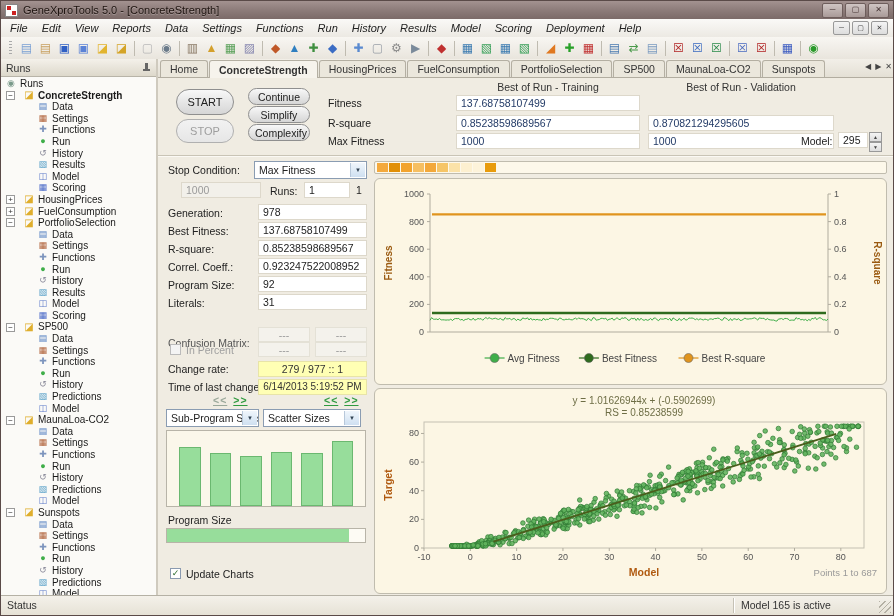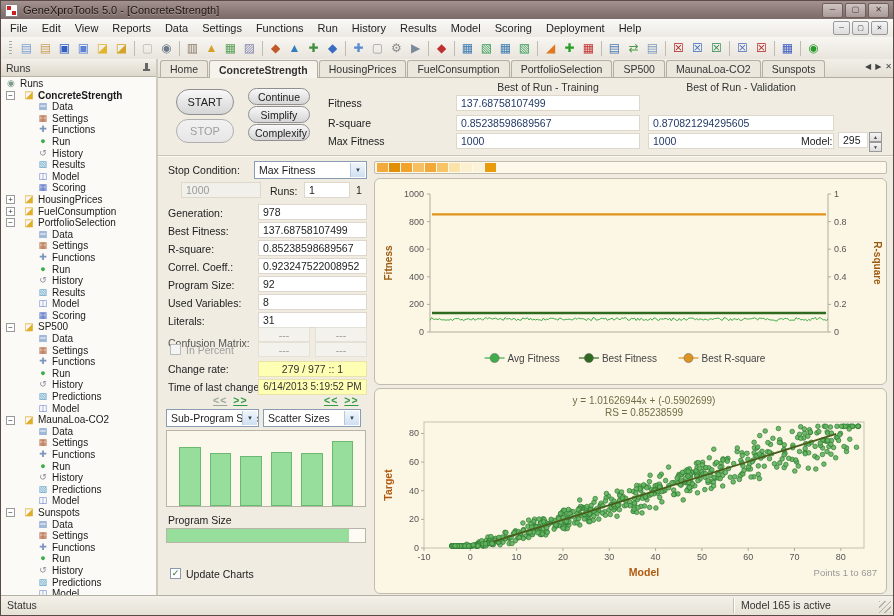--- a/index.html
+++ b/index.html
@@ -13,21 +13,21 @@
   .app-icon{width:11px;height:11px;margin-right:5px;position:relative;background:#fff;border:1px solid #888;}
   .app-icon::before{content:"";position:absolute;left:1px;top:1px;width:4px;height:4px;background:#cc2222;}
   .app-icon::after{content:"";position:absolute;right:1px;bottom:1px;width:4px;height:4px;background:#cc2222;}
   .title-text{font-size:11px;color:#1e1410;text-shadow:0 1px 0 rgba(255,255,255,.25);}
   .winbtns{margin-left:auto;display:flex;gap:2px;}
   .winbtn{width:19px;height:13px;font-size:8px;line-height:12px;text-align:center;color:#433;
     background:linear-gradient(#cfc5c3,#a99a98);border:1px solid #6e5e5c;border-radius:2px;}
   
   .menubar{position:absolute;left:0;top:18px;right:0;height:18px;background:linear-gradient(#faf9f7,#ece9e3);
     border-bottom:1px solid #d5d1c7;display:flex;align-items:center;padding:0 2px;}
-  .menu-item{padding:2px 7px;cursor:default;}
+  .menu-item{padding:2px 7px;cursor:default;font-style:italic;}
   .mdibtns{margin-left:auto;display:flex;gap:2px;padding-right:3px;}
   .mdibtn{width:15px;height:12px;font-size:7px;line-height:11px;text-align:center;color:#444;
     background:linear-gradient(#f4f4f4,#ddd);border:1px solid #999;border-radius:2px;}
   
   .toolbar{position:absolute;left:0;top:36px;right:0;height:22px;background:linear-gradient(#f8f6f2,#e9e5dd);
     border-bottom:1px solid #c9c5b9;display:flex;align-items:center;padding-left:8px;}
   .toolbar::before{content:"";width:3px;height:14px;margin-right:5px;
     background:repeating-linear-gradient(#aaa 0 1px,transparent 1px 3px);}
   .tbicon{width:19px;height:18px;text-align:center;line-height:18px;font-size:12px;cursor:default;}
   .tbicon[data-icon-name="separator"]{width:1px;height:15px;background:#bfbbb0;margin:0 3px;pointer-events:none;}
@@ -574,24 +574,20 @@
             <div style="height:18px;position:relative;">
               <span class="lbl" style="left:10px;top:3px;">Correl. Coeff.:</span>
               <span class="fieldbox" style="left:100px;top:0;width:109px;color:#222;">0.923247522008952</span>
             </div>
 
             <div style="height:18px;position:relative;">
               <span class="lbl" style="left:10px;top:3px;">Program Size:</span>
               <span class="fieldbox" style="left:100px;top:0;width:109px;color:#222;">92</span>
             </div>
 
-            <div style="height:18px;position:relative;">
-              <span class="lbl" style="left:10px;top:3px;">Used Variables:</span>
-              <span class="fieldbox" style="left:100px;top:0;width:109px;color:#222;">8</span>
-            </div>
 
             <div style="height:18px;position:relative;">
               <span class="lbl" style="left:10px;top:3px;">Literals:</span>
               <span class="fieldbox" style="left:100px;top:0;width:109px;color:#222;">31</span>
             </div>
           </div>
 
         <span class="lbl" style="left:10px;top:259px;color:#555;">Confusion Matrix:</span>
         <span class="greybox" style="left:100px;top:249px;width:52px;">---</span>
         <span class="greybox" style="left:157px;top:249px;width:52px;">---</span>

